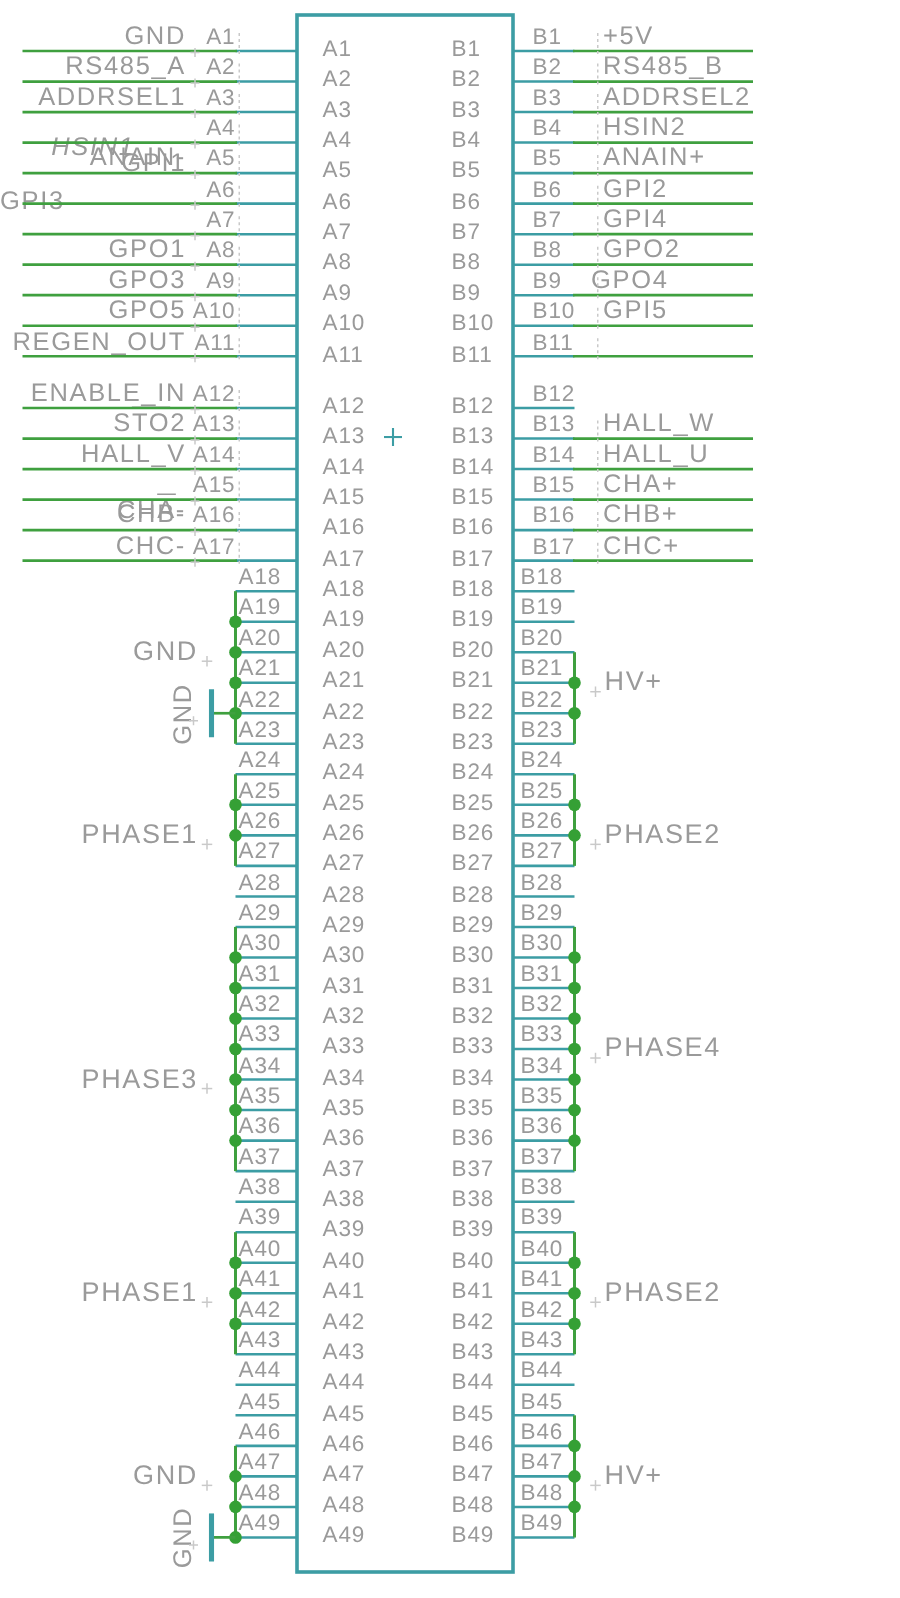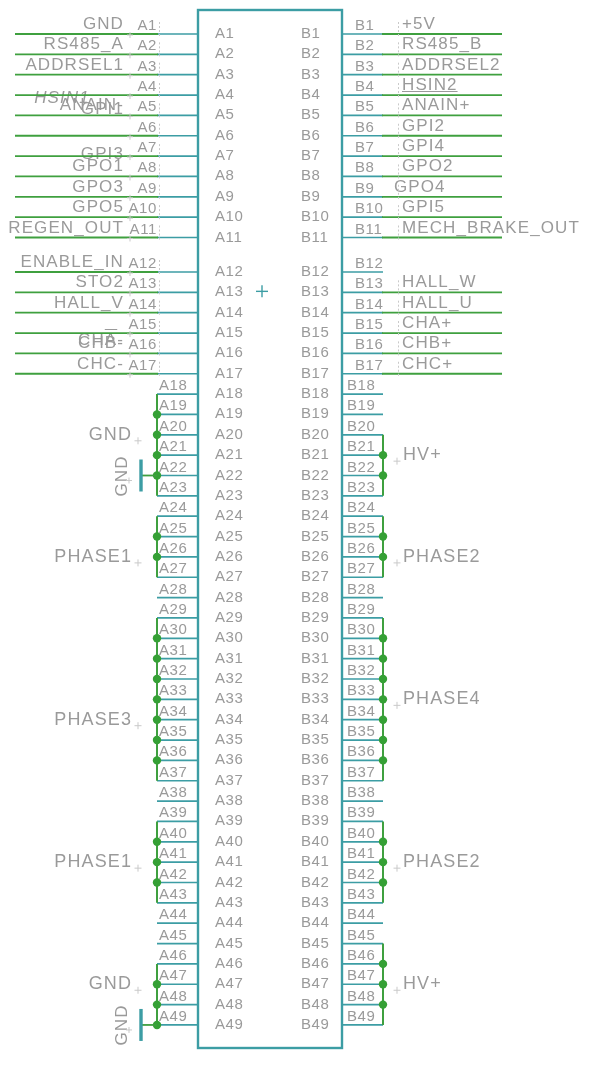--- a/index.html
+++ b/index.html
@@ -217,42 +217,41 @@
       <div class="txt pname" style="left: 215px; top: 1015.95px;">A49</div>
       <div class="txt pname" style="left: 301px; top: 1015.95px;">B49</div>
       <div class="txt num" style="left: 159px; top: 1007.95px;">A49</div>
       <div class="txt num" style="left: 347px; top: 1007.95px;">B49</div>
       <div class="txt lbl" style="left: 0px; width: 124px; text-align: right; top: 15px;">GND</div>
       <div class="txt lbl" style="left: 0px; width: 124px; text-align: right; top: 35.35px;">RS485_A</div>
       <div class="txt lbl" style="left: 0px; width: 124px; text-align: right; top: 55.7px;"><span>ADDRS</span><span class="ov">EL</span><span>1</span></div>
       <div class="txt lbl" style="left: 0px; width: 124px; text-align: center; top: 89px; font-style: italic;">HSIN1</div>
       <div class="txt lbl" style="left: 0px; width: 124px; text-align: right; top: 96.4px;">ANAIN-</div>
       <div class="txt lbl" style="left: 0px; width: 124px; text-align: right; top: 100px;">GPI1</div>
-      <div class="txt lbl" style="left: 0px; width: 124px; text-align: right; top: 145px;">GPI3</div>
+      <div class="txt lbl" style="left: 0px; width: 124px; top: 125px;">GPI3</div>
       <div class="txt lbl" style="left: 0px; width: 124px; text-align: right; top: 157.45px;">GPO1</div>
       <div class="txt lbl" style="left: 0px; width: 124px; text-align: right; top: 177.8px;">GPO3</div>
       <div class="txt lbl" style="left: 0px; width: 124px; text-align: right; top: 198.15px;">GPO5</div>
       <div class="txt lbl" style="left: 0px; width: 124px; text-align: right; top: 218.5px;">REGEN_OUT</div>
       <div class="txt lbl" style="left: 0px; width: 124px; text-align: right; top: 253px;">ENABLE_IN</div>
       <div class="txt lbl" style="left: 0px; width: 124px; text-align: right; top: 273.35px;"><span>S</span><span class="ov">TO</span><span>2</span></div>
       <div class="txt lbl" style="left: 0px; width: 124px; text-align: right; top: 293.7px;">HALL_V</div>
       <div class="txt lbl" style="left: 0px; width: 124px; text-align: right; top: 314.05px; margin-top: 17px;"><span>CH</span><span class="ov">A</span><span>-</span></div>
       <div class="txt lbl" style="left: 0px; width: 124px; text-align: right; top: 334.4px;">CHB-</div>
       <div class="txt lbl" style="left: 0px; width: 124px; text-align: right; top: 354.75px;">CHC-</div>
       <div class="txt lbl" style="left: 402px; top: 15px;">+5V</div>
       <div class="txt lbl" style="left: 402px; top: 35.35px;">RS485_B</div>
       <div class="txt lbl" style="left: 402px; top: 55.7px;"><span>ADDRS</span><span class="ov">EL</span><span>2</span></div>
-      <div class="txt lbl" style="left: 402px; top: 76.05px; text-decoration: underline;">HSIN2</div>
+      <div class="txt lbl" style="left: 402px; top: 76.05px;">HSIN2</div>
       <div class="txt lbl" style="left: 402px; top: 96.4px; text-align: center;">ANAIN+</div>
       <div class="txt lbl" style="left: 402px; top: 116.75px;">GPI2</div>
       <div class="txt lbl" style="left: 402px; top: 137.1px;">GPI4</div>
       <div class="txt lbl" style="left: 402px; top: 157.45px;">GPO2</div>
       <div class="txt lbl" style="left: 394px; top: 177.8px;">GPO4</div>
       <div class="txt lbl" style="left: 402px; top: 198.15px;">GPI5</div>
-      <div class="txt lbl" style="left: 402px; top: 218.5px;">MECH_BRAKE_OUT</div>
       <div class="txt lbl" style="left: 402px; top: 273.35px;">HALL_W</div>
       <div class="txt lbl" style="left: 402px; top: 293.7px;"><span>HALL_</span><span class="ov">U</span><span></span></div>
       <div class="txt lbl" style="left: 402px; top: 314.05px;">CHA+</div>
       <div class="txt lbl" style="left: 402px; top: 334.4px;">CHB+</div>
       <div class="txt lbl" style="left: 402px; top: 354.75px;">CHC+</div>
       <div class="txt glbl" style="left: 0px; width: 132px; text-align: right; top: 424.8px;">GND</div>
       <div class="txt glbl" style="left: 0px; width: 132px; text-align: right; top: 546.9px;">PHASE1</div>
       <div class="txt glbl" style="left: 0px; width: 132px; text-align: right; top: 709.7px;">PHASE3</div>
       <div class="txt glbl" style="left: 0px; width: 132px; text-align: right; top: 852.15px;">PHASE1</div>
       <div class="txt glbl" style="left: 0px; width: 132px; text-align: right; top: 974.25px;">GND</div>

